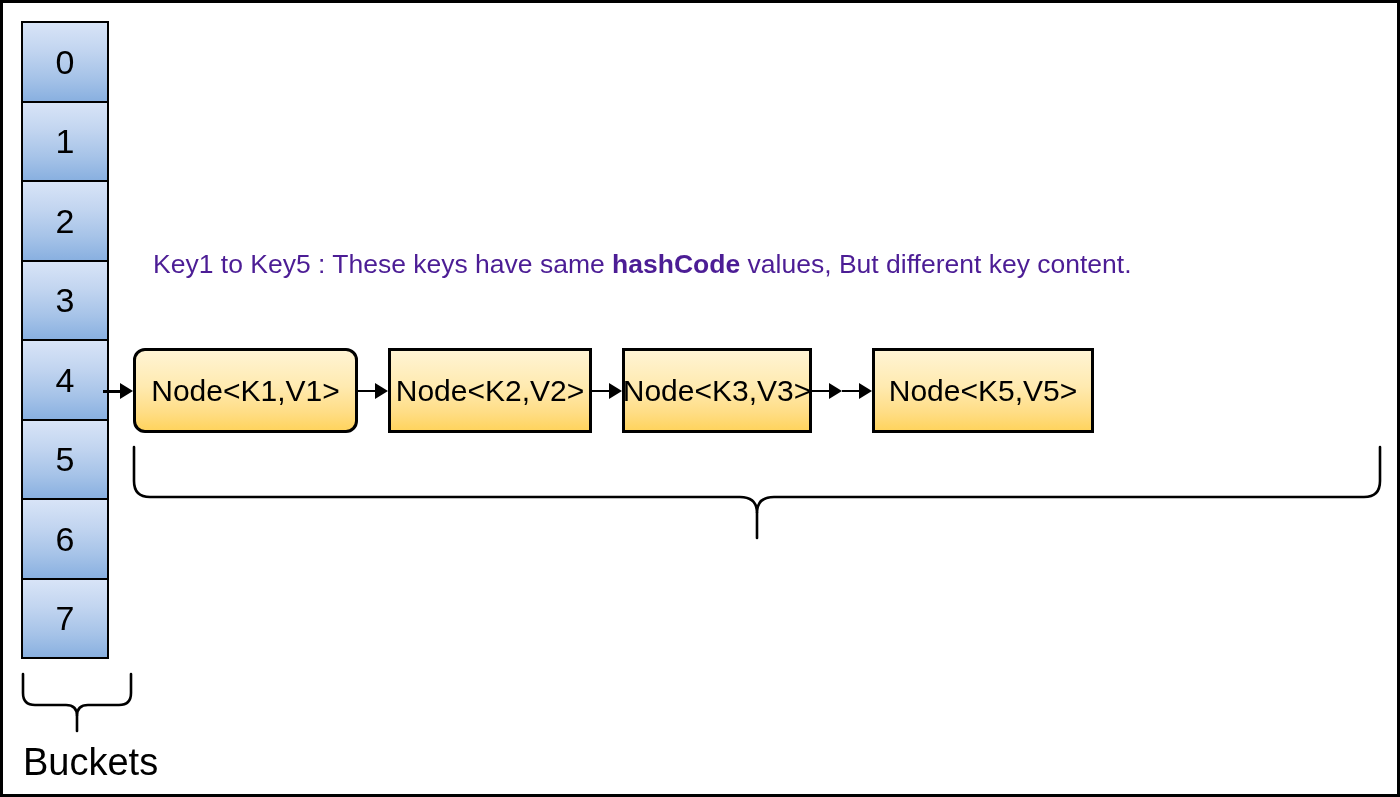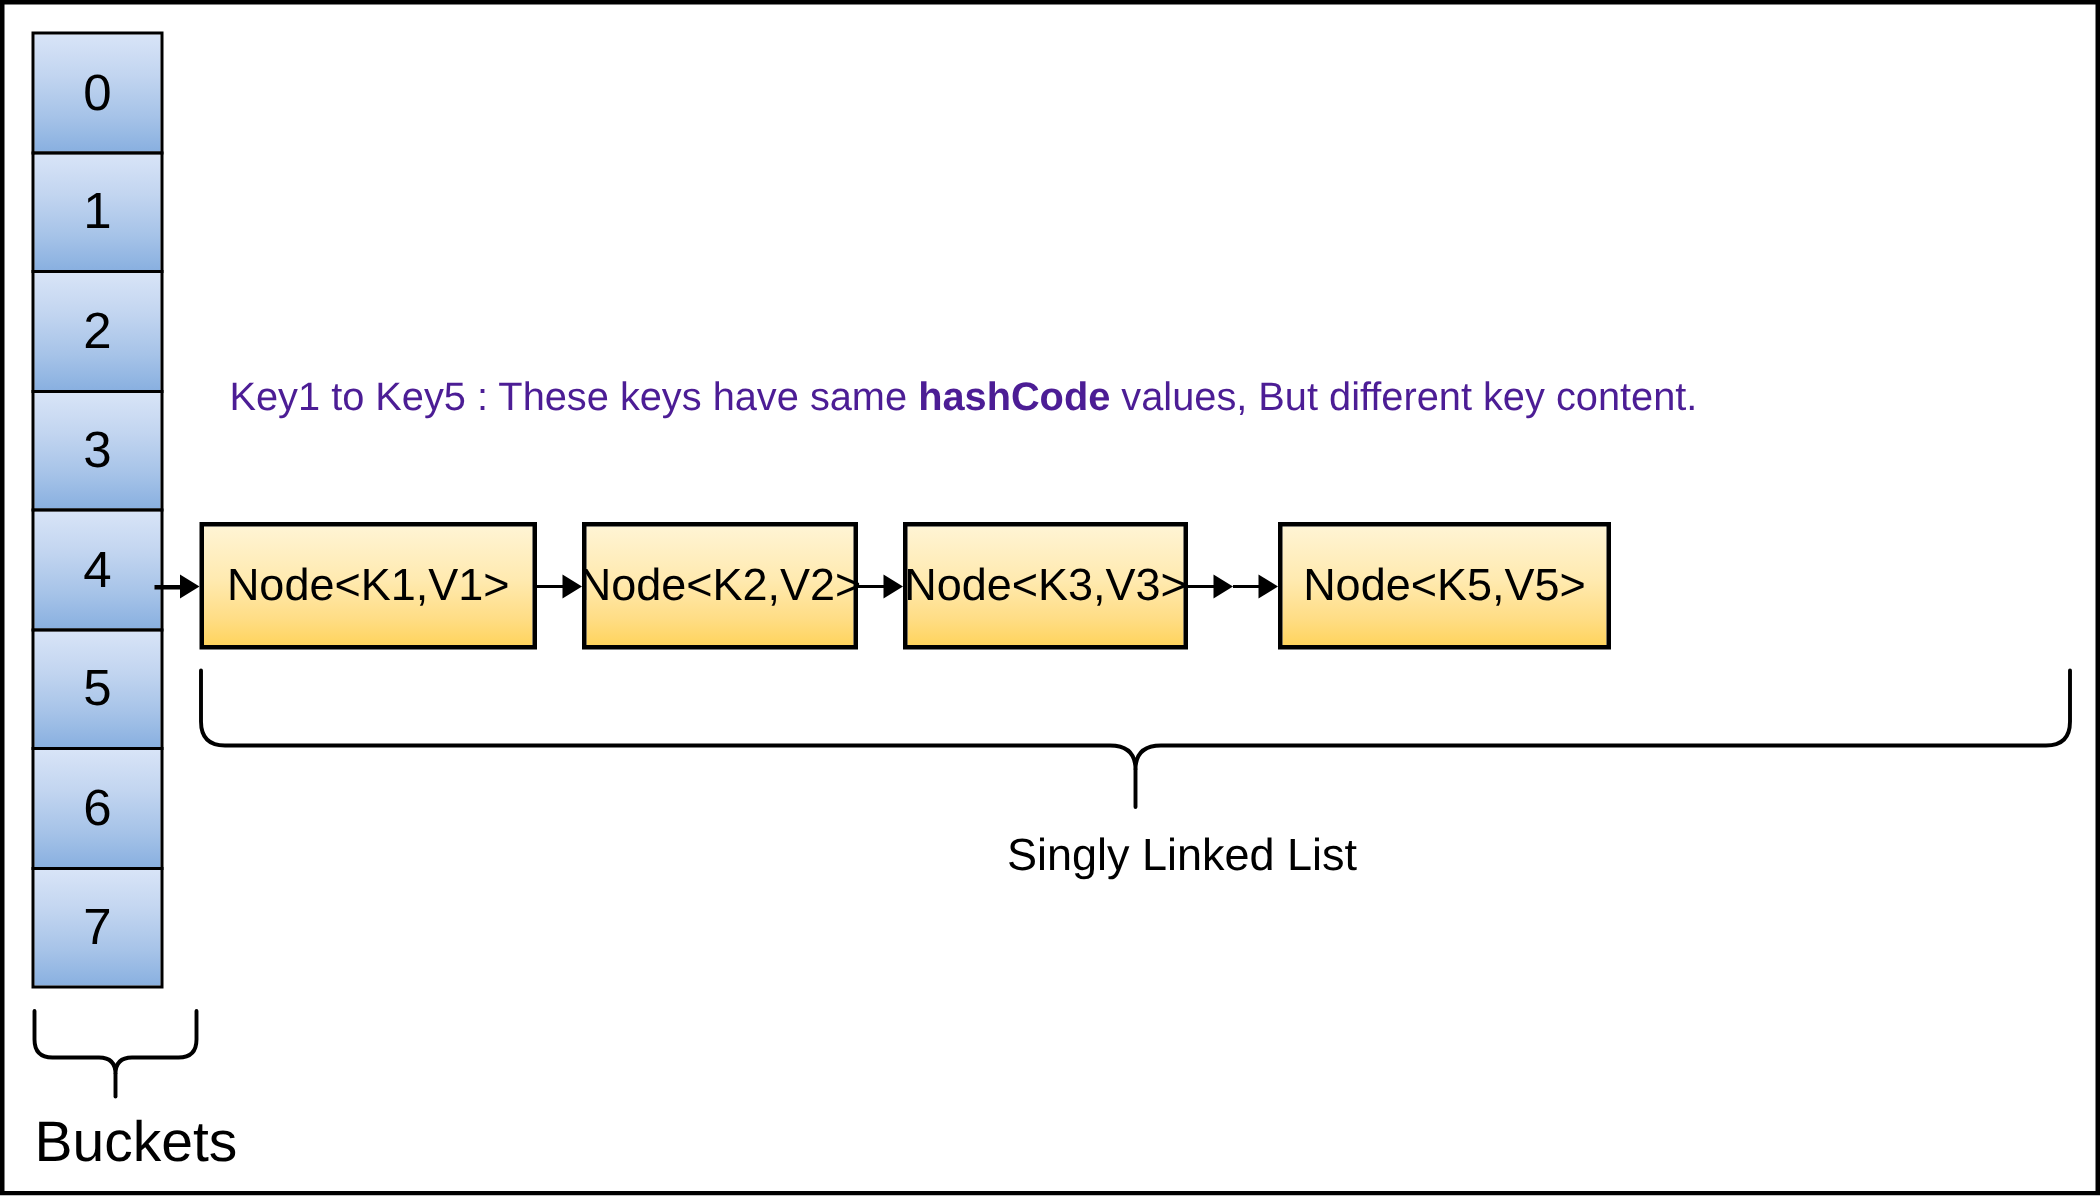--- a/index.html
+++ b/index.html
@@ -77,22 +77,22 @@
     box-sizing: border-box;
     border: 3px solid #000000;
     background: linear-gradient(to bottom, #fff4d4 0%, #ffeab0 45%, #ffdd85 78%, #ffd45e 100%);
     display: flex;
     align-items: center;
     justify-content: center;
     font-size: 30px;
     color: #000000;
     padding: 0 8px;
   }
-  .node-n1 { width: 225px; }
-  .node-n2 { width: 184px; }
+  .node-n1 { width: 225px; border-radius: 12px; }
+  .node-n2 { width: 204px; }
   .node-n3 { width: 190px; }
   .node-n4 { width: 227px; }
   .node-n5 { width: 222px; align-items: center; }
 
   .chain-arrow {
     position: relative;
     width: 30px;
     height: 20px;
     flex: 0 0 auto;
   }
@@ -271,16 +271,15 @@
              Q 10 34 22 34
              L 53 34
              Q 64 34 64 45
              Q 64 34 75 34
              L 106 34
              Q 118 34 118 22
              L 118 3"></path>
     <path class="brace-path-small" d="M 64 45 L 64 60"></path>
   </svg>
 
-  <div id="list-label">Singly Linked List</div>
   <div id="buckets-label">Buckets</div>
 
 </div>
 
 </body></html>

